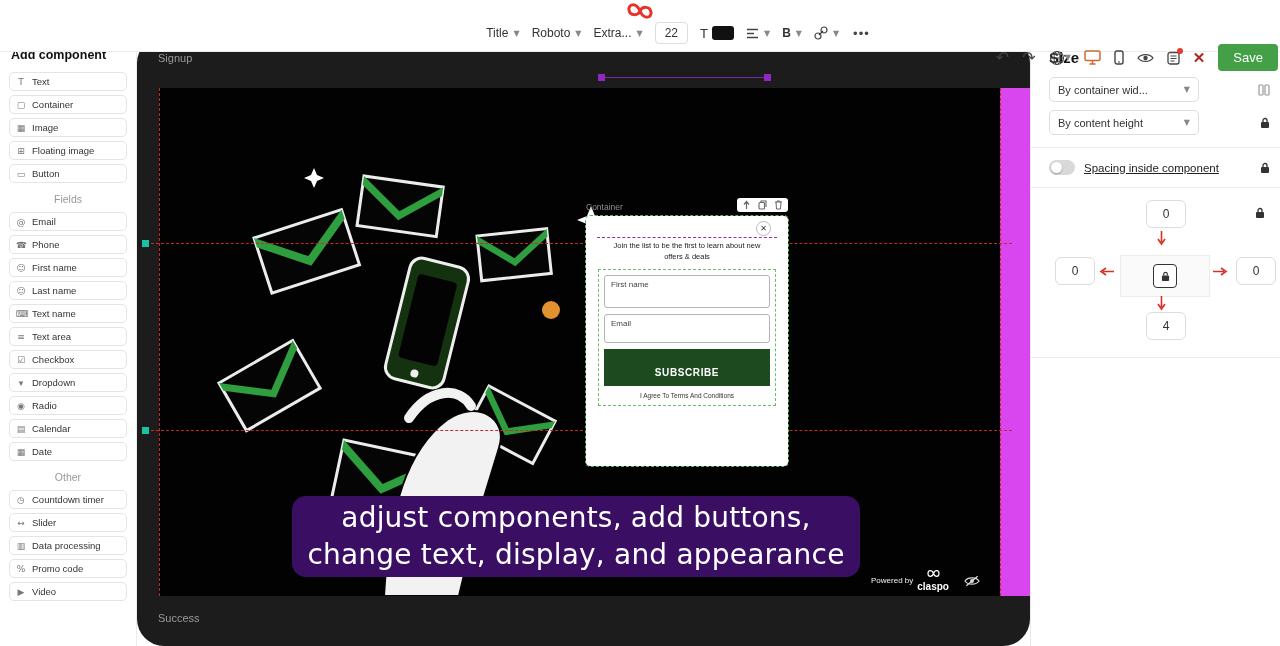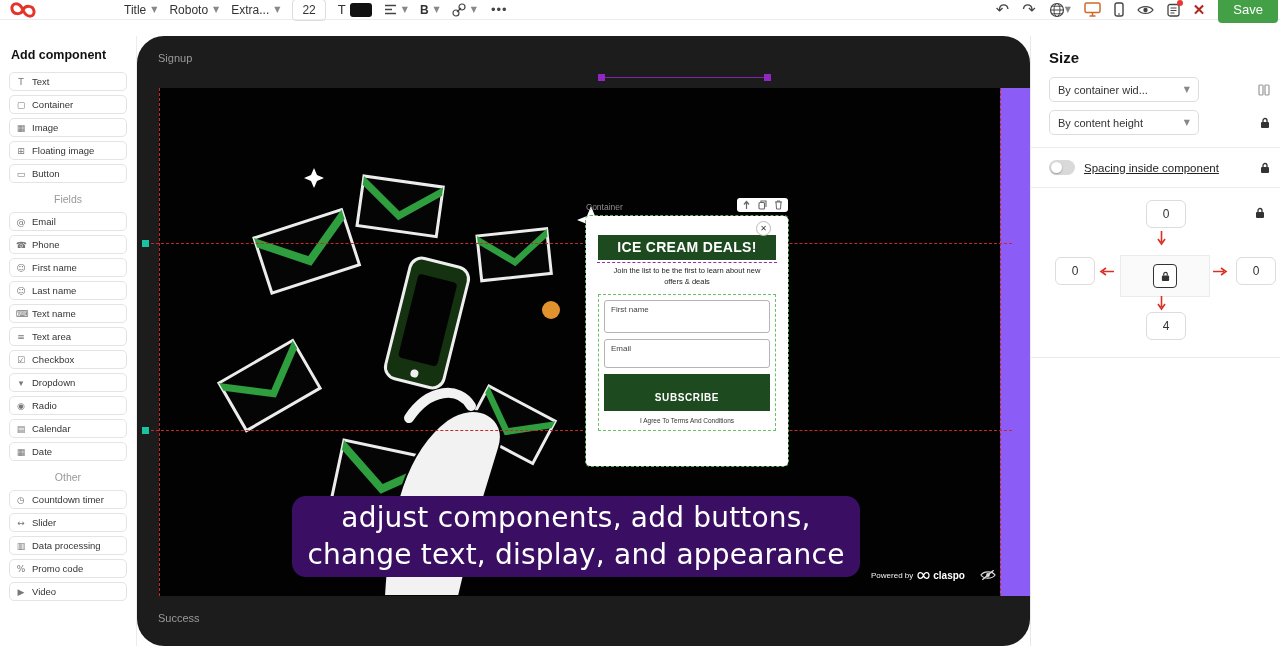--- a/index.html
+++ b/index.html
@@ -1,22 +1,22 @@
 <!DOCTYPE html>
 <html><head>
 <meta charset="utf-8">
 <style>
   * { margin:0; padding:0; box-sizing:border-box; }
   html,body { width:1280px; height:646px; overflow:hidden; }
   body { font-family:"Liberation Sans", sans-serif; background:#fff; color:#222; }
   .app { position:relative; width:1280px; height:646px; background:#fff; }
 
   
-  .toolbar { position:absolute; top:0; left:0; right:0; height:20px; background:#fff;
-             border-bottom:1px solid #ececec; display:flex; align-items:center; z-index:20; }
+  .toolbar { position:absolute; top:0; left:0; right:0; height:52px; background:#fff;
+             border-bottom:1px solid #ececec; display:flex; align-items:center; z-index:20;flex-direction:column; }
   .logo { width:46px; display:flex; justify-content:center; align-items:center; cursor:pointer; }
   .tb-left { display:flex; align-items:center; gap:12px; margin-left:78px; }
   .tb-dd { display:flex; align-items:center; gap:5px; font-size:12px; color:#333; cursor:pointer; }
   .chev { font-size:8px; color:#888; font-family:"DejaVu Sans",sans-serif; }
   .tb-size { border:1px solid #ddd; border-radius:4px; padding:3px 9px; font-size:12px; color:#333; }
   .tb-color { display:flex; align-items:center; gap:4px; cursor:pointer; }
   .tb-color .t { font-size:13px; color:#333; }
   .swatch { width:22px; height:14px; background:#111; border-radius:3px; display:inline-block; }
   .tb-more { font-size:13px; color:#444; letter-spacing:1px; cursor:pointer; padding:0 2px; }
   .tb-right { margin-left:auto; display:flex; align-items:center; gap:13px; }
@@ -34,21 +34,21 @@
   .sb-item { display:flex; align-items:center; gap:6px; height:19px; border:1px solid #e4e4e4;
              border-radius:5px; padding:0 6px; margin-bottom:4px; font-size:9.5px; color:#333;
              background:#fff; cursor:grab; }
   .sb-ico { font-family:"DejaVu Sans",sans-serif; font-size:9px; color:#777; width:10px; text-align:center; }
   .sb-sec { text-align:center; color:#999; font-size:10.5px; margin:10px 0 7px; }
 
   
   .canvas { position:absolute; left:137px; top:36px; width:893px; height:610px; background:#1c1c1c; overflow:hidden;border-radius:27px; }
   .state { position:absolute; left:21px; color:#9a9a9a; font-size:11px; z-index:5; }
   .state.top { top:16px; } .state.bottom { top:576px; }
-  .design { position:absolute; left:22px; top:52px; width:1011px; height:508px; background:#8b5cf6; z-index:0; overflow:hidden;padding-left:24px; }
+  .design { position:absolute; left:22px; top:52px; width:1011px; height:508px; background:#d946ef; z-index:0; overflow:hidden;padding-left:24px; }
   .illus { position:absolute; left:0; top:0; }
 
   .vguide { position:absolute; top:52px; height:508px; width:0; border-left:1px dashed #c62828; z-index:1; }
   .vguide.l { left:22px; } .vguide.r { left:863px; }
   .hguide { position:absolute; left:9px; width:866px; height:0; border-top:1px dashed #c62828; z-index:1; }
   .hguide.h1 { top:207px; } .hguide.h2 { top:394px; }
   .handle-teal { position:absolute; width:7px; height:7px; background:#19c2a0; z-index:2; }
   .ht1 { left:5px; top:204px; } .ht2 { left:5px; top:391px; }
   .handle-purple { position:absolute; width:7px; height:7px; background:#9127c2; top:38px; z-index:6; }
   .hp1 { left:461px; } .hp2 { left:627px; }
@@ -79,21 +79,21 @@
   .terms { font-size:6.5px; color:#333; text-align:center; margin-top:6px; }
 
   .banner { position:absolute; left:133px; top:408px; width:568px; height:81px; background:#3a0f63;
             border-radius:14px; display:flex; flex-direction:column; align-items:center; justify-content:center;
             color:#fff; z-index:3; }
   .banner div { font-size:28px; line-height:1.3; letter-spacing:.2px; font-weight:500;
                 font-family:"DejaVu Sans",sans-serif; }
   .powered { position:absolute; left:712px; top:481px; display:flex; align-items:center; gap:4px;
              color:#fff; z-index:3; }
   .pb-text { font-size:8px; opacity:.95; }
-  .pb-brand { font-size:10px; font-weight:bold; display:flex; align-items:center; gap:3px; }
+  .pb-brand { font-size:10px; font-weight:bold; display:flex; align-items:center; gap:3px;flex-direction:column; }
   .pb-eyeoff { margin-left:11px; display:flex; cursor:pointer; }
 
   
   .size-panel { position:absolute; left:1030px; top:36px; width:250px; bottom:0; background:#fff;
                 border-left:1px solid #e8e8e8; padding:13px 5px 12px 18px; z-index:10; }
   .sp-title { font-size:15px; font-weight:bold; color:#111; margin-bottom:11px; }
   .sp-row { display:flex; align-items:center; justify-content:space-between; margin-bottom:8px; }
   .sp-select { width:150px; height:25px; border:1px solid #ddd; border-radius:5px; display:flex;
                justify-content:space-between; align-items:center; padding:0 8px; font-size:11px; color:#333;
                cursor:pointer; background:#fff; }
@@ -427,21 +427,20 @@
               <path d="M1 2 h7 M3 2 V1 h3 v1 M2 2 l.5 7 h4 l.5 -7" stroke="#666" stroke-width="1" fill="none"></path>
             </svg>
           </span>
       </span>
     </div>
 
     <div class="popup">
       <span class="popup-close">
           <span>✕</span>
         </span>
-      <div class="popup-title">ICE CREAM DEALS!</div>
       <div class="text-guide"></div>
       <div class="popup-sub">Join the list to be the first to learn about new offers &amp; deals</div>
       <div class="form-wrap">
         <div class="field">First name</div>
         <div class="field email">Email</div>
         <div class="subscribe">SUBSCRIBE</div>
         <div class="terms">I Agree To Terms And Conditions</div>
       </div>
     </div>
 

